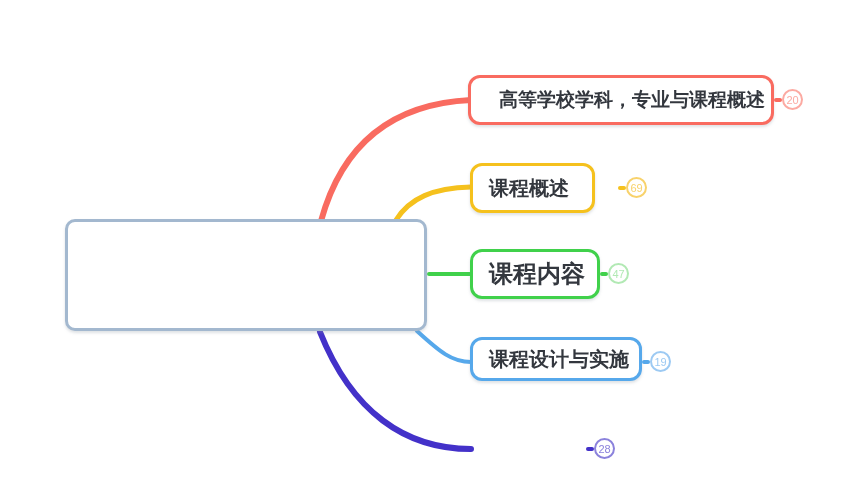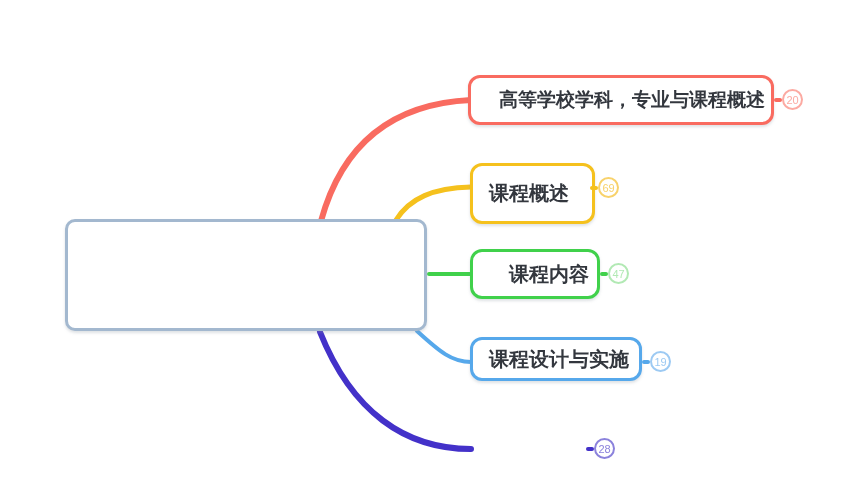--- a/index.html
+++ b/index.html
@@ -13,27 +13,27 @@
     box-sizing:border-box;display:flex;align-items:center;
     font-weight:bold;color:#33373e;
     box-shadow:0 2px 3px rgba(140,150,160,0.28);
   }
   .root-node{
     left:65px;top:219px;width:362px;height:112px;border-radius:10px;
     flex-direction:column;justify-content:center;
     font-size:28px;line-height:42px;text-align:center;letter-spacing:1px;
   }
   .branch-1{left:468px;top:75px;width:306px;height:50px;font-size:19px;padding-left:28px;}
-  .branch-2{left:470px;top:163px;width:125px;height:61px;font-size:20px;padding-left:16px;}
-  .branch-3{left:470px;top:249px;width:130px;height:50px;font-size:20px;padding-left:28px;justify-content:center;}
+  .branch-2{left:470px;top:163px;width:125px;height:50px;font-size:20px;padding-left:16px;}
+  .branch-3{left:470px;top:249px;width:130px;height:50px;font-size:24px;padding-left:16px;}
   .branch-4{left:470px;top:337px;width:172px;height:44px;font-size:20px;padding-left:16px;}
   .branch-5{left:469px;top:424px;width:117px;height:50px;font-size:20px;padding-left:16px;}
   .badge{position:absolute;height:21px;display:flex;align-items:center;}
   .badge-1{left:774px;top:89px;}
-  .badge-2{left:590px;top:177px;}
+  .badge-2{left:618px;top:177px;}
   .badge-3{left:600px;top:263px;}
   .badge-4{left:642px;top:351px;}
   .badge-5{left:586px;top:438px;}
   .badge-line{width:8px;height:4px;border-radius:2px;background:#999;}
   .badge-circle{
     width:17px;height:17px;border:2px solid #ccc;border-radius:50%;
     display:flex;align-items:center;justify-content:center;
     font-size:11px;font-weight:400;background:#fff;
   }
   .node-label{white-space:nowrap;}

